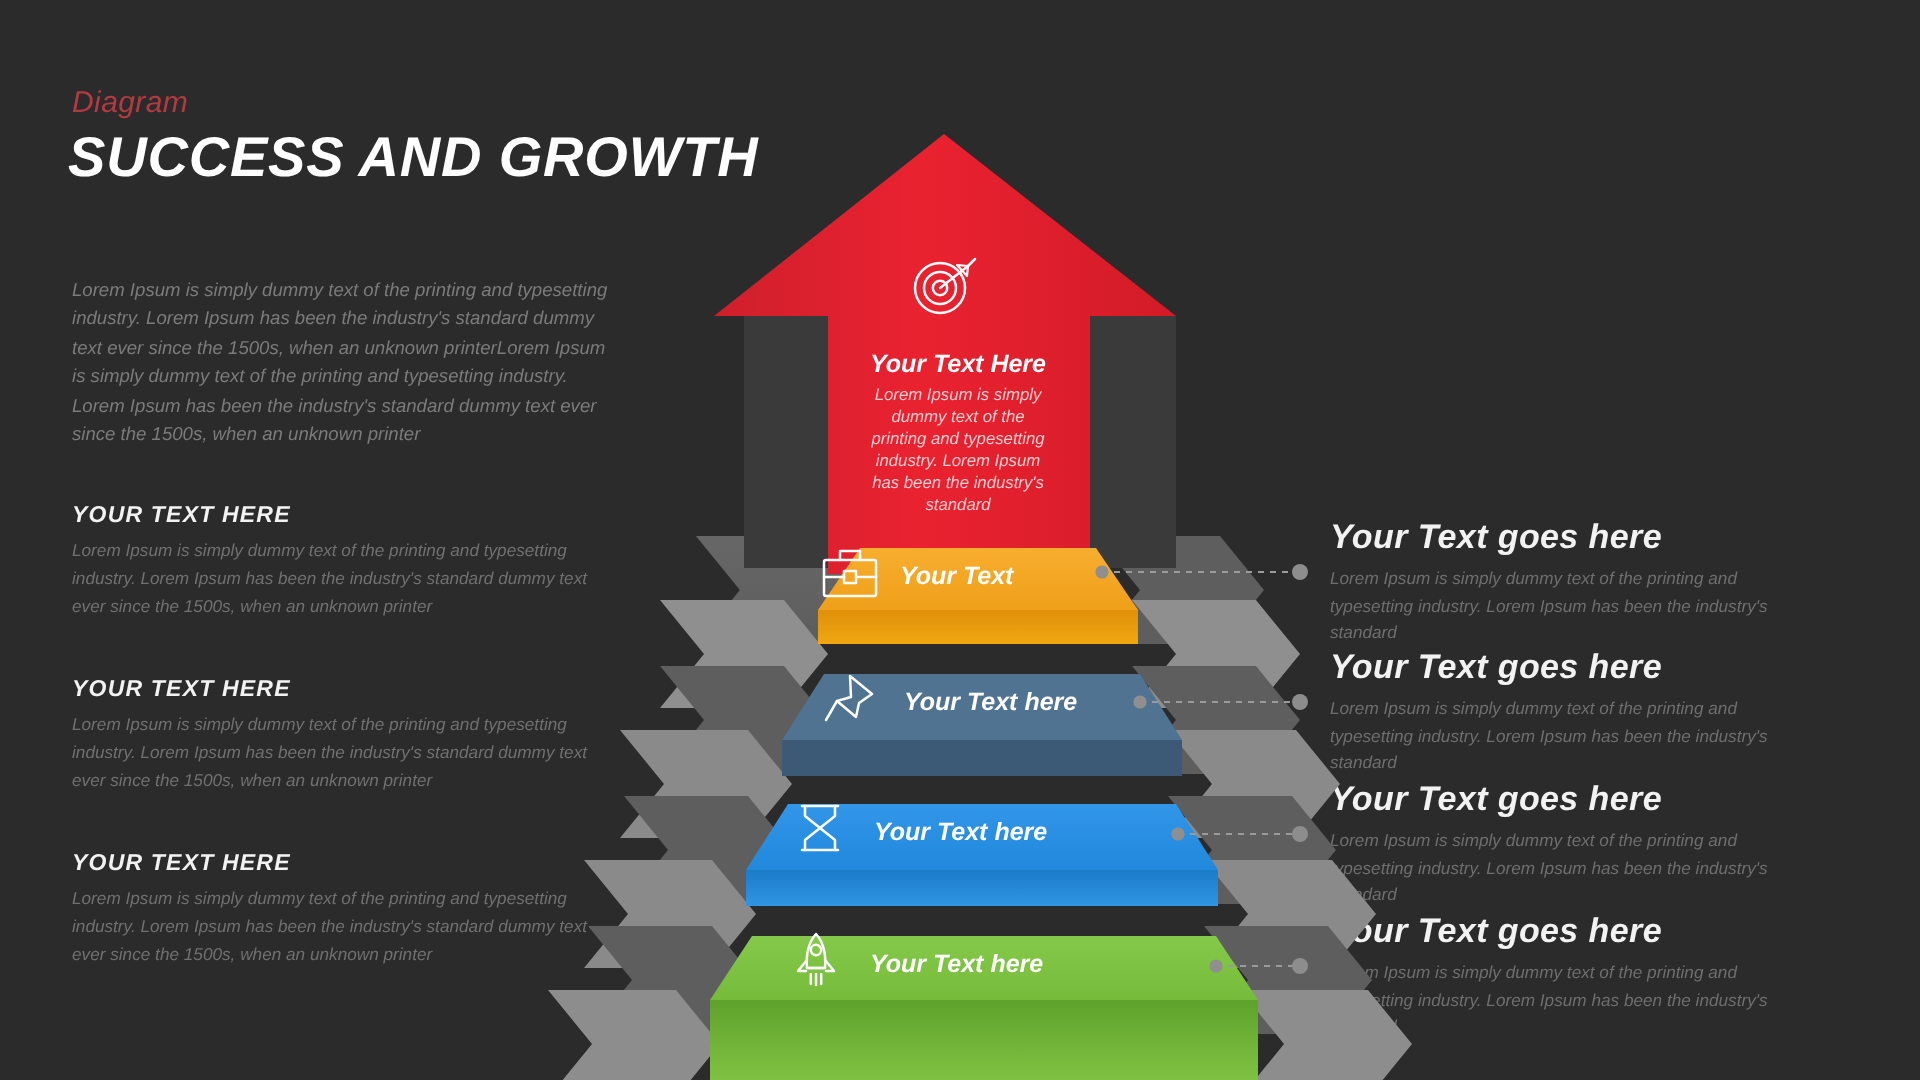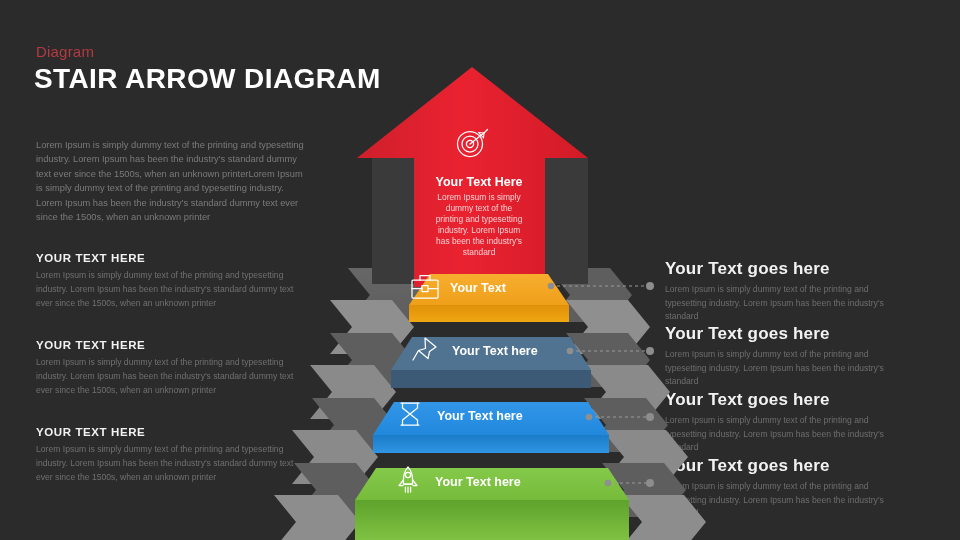--- a/index.html
+++ b/index.html
@@ -2,21 +2,21 @@
 <html><head>
 <meta charset="utf-8">
 <style>
   html,body{margin:0;padding:0;}
   body{
     width:960px;height:540px;overflow:hidden;
     background:#2b2b2b;
     font-family:"Liberation Sans","DejaVu Sans",sans-serif;
     position:relative;
   }
-  #stage{position:absolute;left:0;top:0;width:956px;height:540px;}
+  #stage{position:absolute;left:0;top:0;width:956px;height:540px;font-style:italic;}
 
   
   .kicker{
     position:absolute;left:36px;top:43px;
     font-size:15px;color:#b43a42;letter-spacing:.2px;
   }
   .maintitle{
     position:absolute;left:34px;top:62px;width:360px;
     font-size:28px;font-weight:bold;color:#ffffff;
     line-height:1.22;letter-spacing:.4px;
@@ -70,21 +70,21 @@
        stroke-linecap:round;stroke-linejoin:round;}
 </style>
 </head>
 <body style="background: rgb(43, 43, 43);">
 
 <div id="stage">
 
   <div class="kicker">Diagram</div>
 
   <div class="maintitle">
-    <span>STAIR ARROW DIAGRAM</span>
+    <span>SUCCESS AND GROWTH</span>
   </div>
 
   <div class="intro">Lorem Ipsum is simply dummy text of the printing and typesetting industry. Lorem Ipsum has been the industry's standard dummy text ever since the 1500s, when an unknown printerLorem Ipsum is simply dummy text of the printing and typesetting industry. Lorem Ipsum has been the industry's standard dummy text ever since the 1500s, when an unknown printer</div>
 
   <div class="lblock" id="lb0">
     <div class="lb-h">YOUR  TEXT  HERE</div>
     <div class="lb-p">Lorem Ipsum is simply dummy text of the printing and typesetting industry. Lorem Ipsum has been the industry's standard dummy text ever since the 1500s, when an unknown printer</div>
   </div>
   <div class="lblock" id="lb1">
     <div class="lb-h">YOUR  TEXT  HERE</div>

